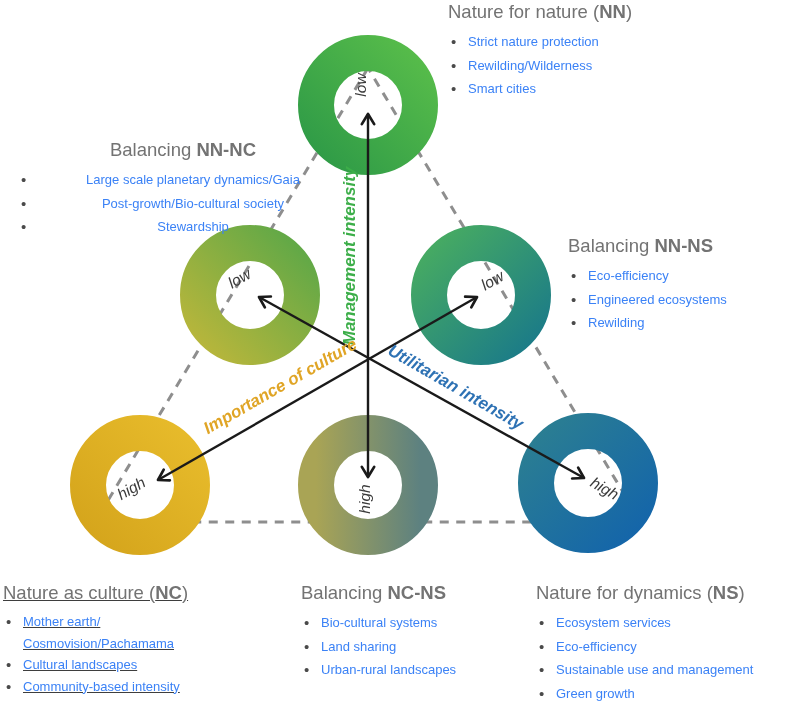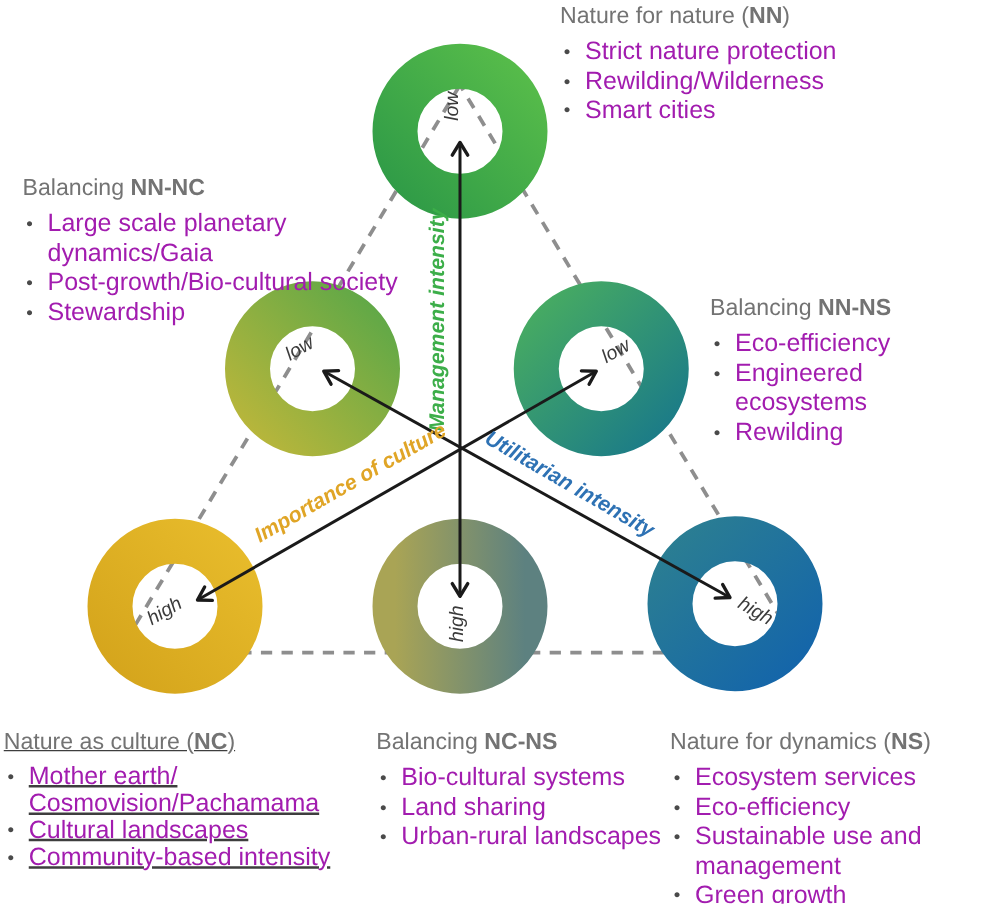--- a/index.html
+++ b/index.html
@@ -11,22 +11,22 @@
   .ring-label{font-family:"Liberation Sans",sans-serif;font-style:italic;
               font-weight:500;font-size:15.5px;fill:#3b3b3b;}
   .axis-label{font-family:"Liberation Sans",sans-serif;font-style:italic;
               font-weight:600;font-size:17px;}
 
   .node{position:absolute;color:#3e3e3e;}
   .node h3{margin:0;font-size:18.5px;line-height:22px;font-weight:400;
            color:#737373;white-space:nowrap;}
   .node h3 .t-bold{font-weight:700;}
   .node ul{margin:7px 0 0 0;padding:0 0 0 3px;list-style:none;}
-  .node li{position:relative;padding-left:17px;font-size:20px;
-           line-height:23.5px;color:#a21caf;white-space:pre-line;}
+  .node li{position:relative;padding-left:17px;font-size:13px;
+           line-height:23.5px;color:#3b82f6;white-space:pre-line;}
   .node li::before{content:"\2022";position:absolute;left:0;top:0;
            color:#4a4a4a;font-size:15px;}
   .node.tight li{line-height:21.5px;}
 </style>
 </head>
 <body>
 
 <div class="stage">
 
   <svg width="800" height="723" viewBox="0 0 800 723">
@@ -87,21 +87,21 @@
 
   <div class="node" style="left:448px;top:1px;width:240px;">
     <h3><span>Nature for nature (</span><span class="t-bold">NN</span><span>)</span></h3>
     <ul>
       <li>Strict nature protection</li>
       <li>Rewilding/Wilderness</li>
       <li>Smart cities</li>
     </ul>
   </div>
 
-  <div class="node" style="left:18px;top:139px;width:330px;">
+  <div class="node" style="left:18px;top:139px;width:330px;text-align:center;">
     <h3><span>Balancing </span><span class="t-bold">NN-NC</span><span></span></h3>
     <ul>
       <li>Large scale planetary dynamics/Gaia</li>
       <li>Post-growth/Bio-cultural society</li>
       <li>Stewardship</li>
     </ul>
   </div>
 
   <div class="node" style="left:568px;top:235px;width:230px;">
     <h3><span>Balancing </span><span class="t-bold">NN-NS</span><span></span></h3>

